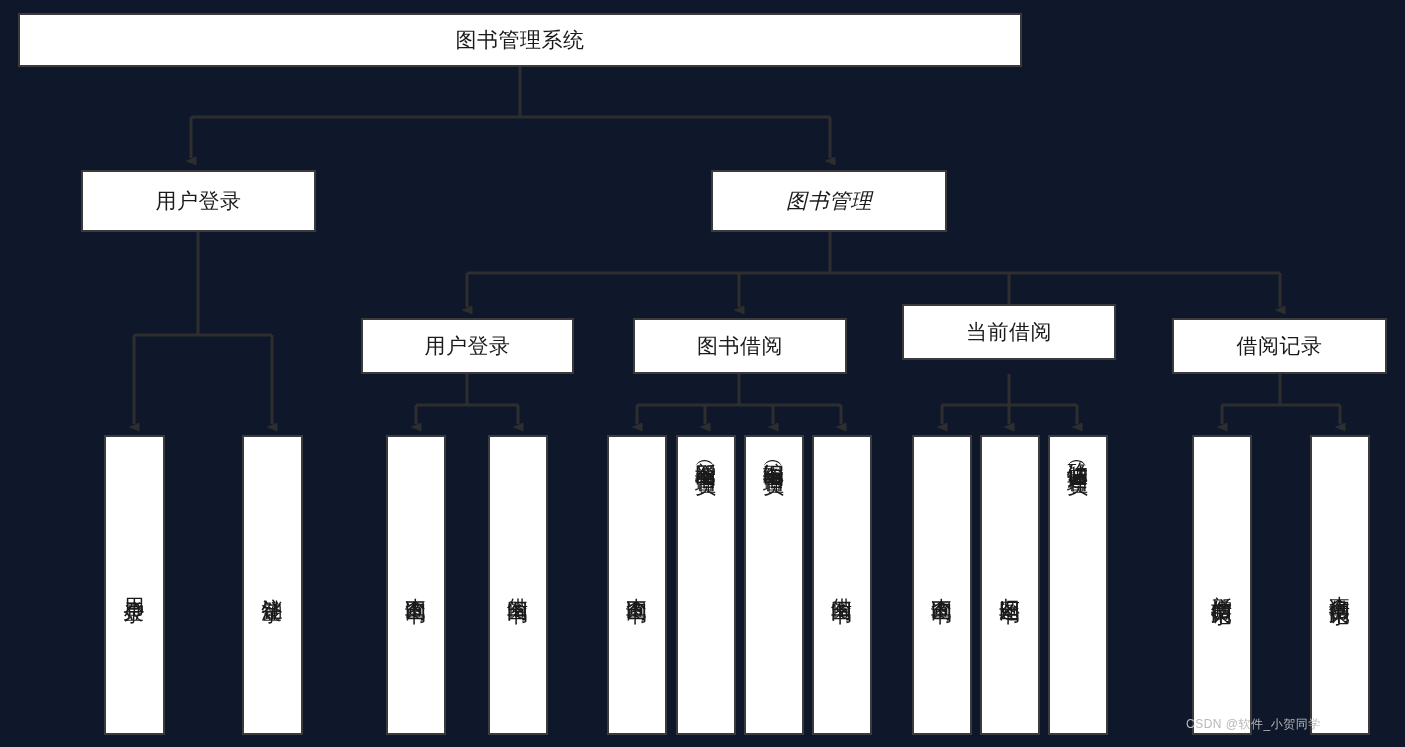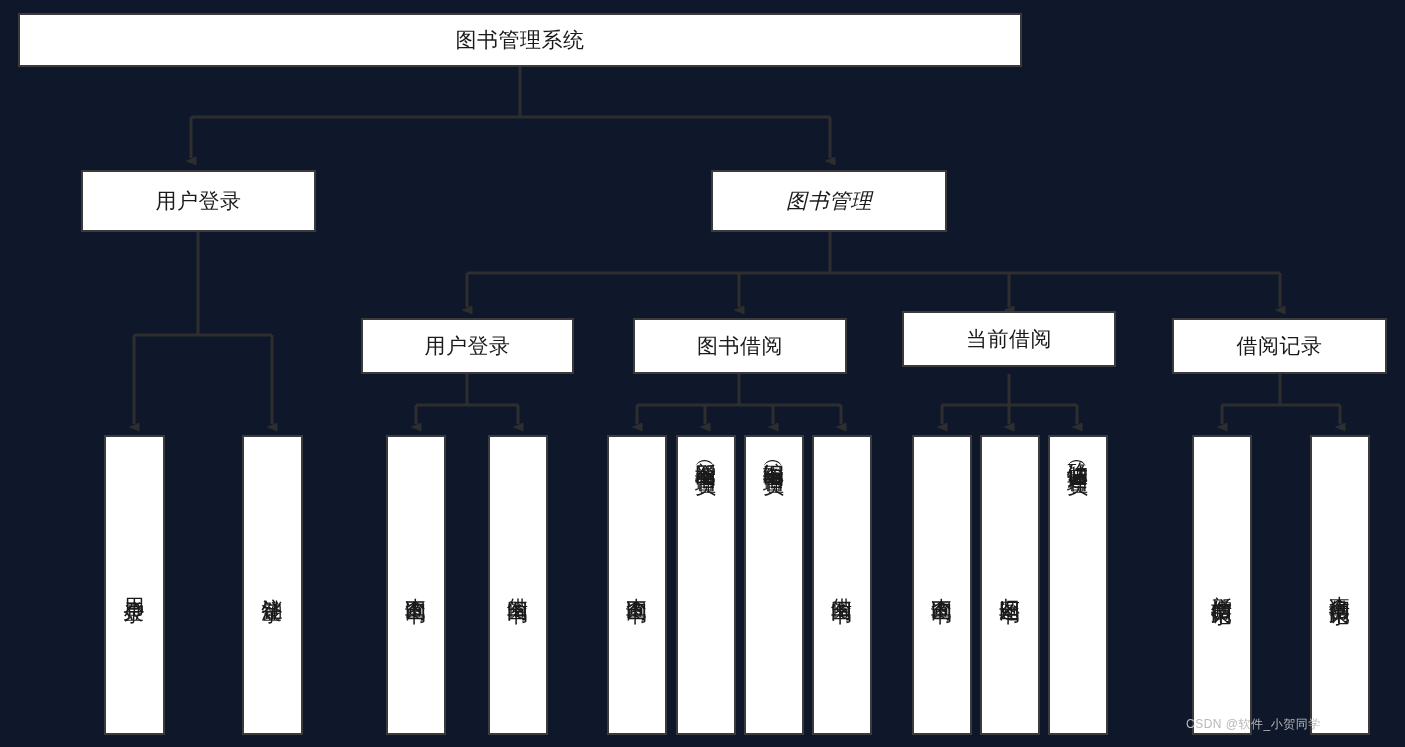--- a/index.html
+++ b/index.html
@@ -139,21 +139,21 @@
   </div>
 
   <div class="node" style="left:361px; top:318px; width:213px; height:56px;">
     <span class="label">用户登录</span>
   </div>
 
   <div class="node" style="left:633px; top:318px; width:214px; height:56px;">
     <span class="label">图书借阅</span>
   </div>
 
-  <div class="node" style="left:902px; top:311px; width:214px; height:56px;">
+  <div class="node" style="left:902px; top:304px; width:214px; height:56px;">
     <span class="label">当前借阅</span>
   </div>
 
   <div class="node" style="left:1172px; top:318px; width:215px; height:56px;">
     <span class="label">借阅记录</span>
   </div>
 
   <div class="node vertical mid" style="left:104px; top:435px; width:61px; height:300px;">
     <span class="label">用户登录</span>
   </div>

